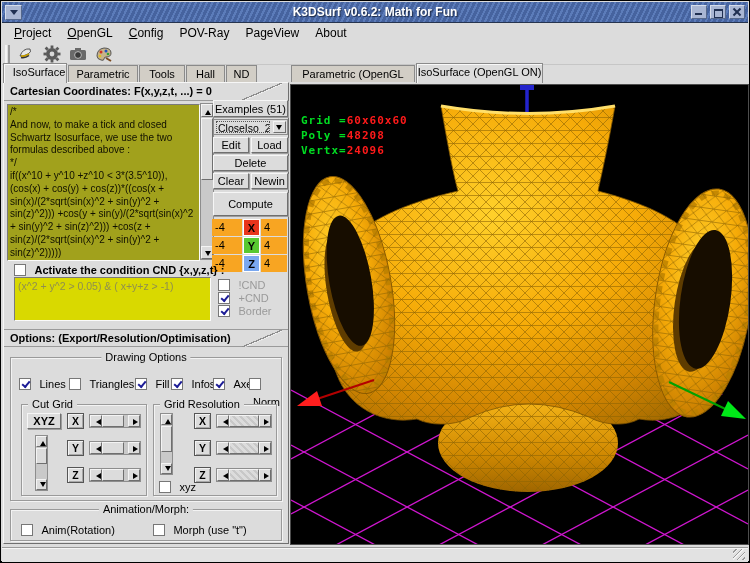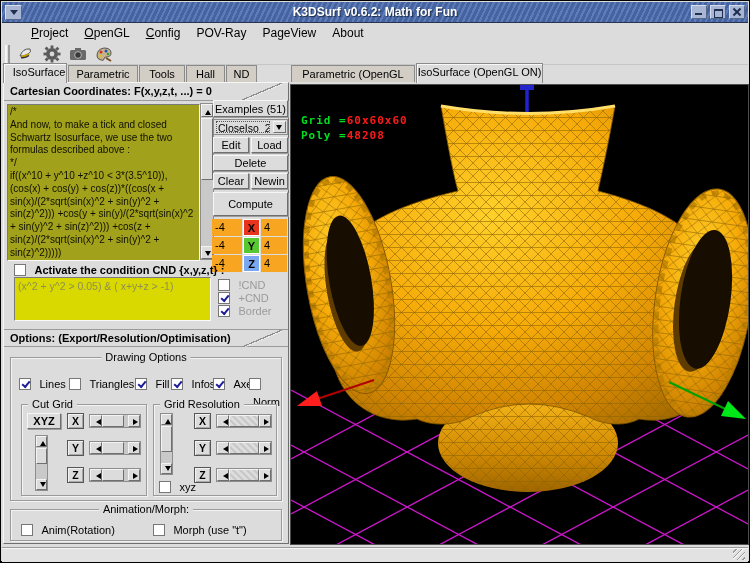--- a/index.html
+++ b/index.html
@@ -18,21 +18,21 @@
   #win-icon::after { content:""; display:inline-block; width:0; height:0; border:4px solid transparent; border-top:5px solid #203052; margin-top:4px; }
   #title-text { left:0; right:0; top:3px; text-align:center; color:#fff; font-size:12px; font-weight:bold; text-shadow:1px 1px 1px #1d2a45; }
   .winbtn { top:3px; width:16px; height:14px; background:#a9b6d3; border:1px solid; border-color:#d6ddeb #55688c #55688c #d6ddeb; }
   #btn-min { right:41px; } #btn-max { right:22px; } #btn-close { right:3px; }
   #btn-min::after { content:""; position:absolute; left:3px; bottom:3px; width:7px; height:2px; background:#203052; }
   #btn-max::after { content:""; position:absolute; left:3px; top:3px; width:7px; height:6px; border:1px solid #203052; border-top-width:2px; }
   #btn-close::before, #btn-close::after { content:""; position:absolute; left:2px; top:5px; width:10px; height:2px; background:#203052; }
   #btn-close::before { transform:rotate(45deg); } #btn-close::after { transform:rotate(-45deg); }
 
   
-  #menubar { left:1px; top:22px; width:746px; height:20px; background:#dcdcdc; display:flex; align-items:center; padding-left:21px; }
+  #menubar { left:1px; top:22px; width:746px; height:20px; background:#dcdcdc; display:flex; align-items:center; padding-left:4px; }
   .menu-item { display:inline-block; padding:2px 8px 2px 8px; font-size:12px; color:#000; }
   .menu-item.u::first-letter { text-decoration:underline; }
   #toolbar { left:1px; top:42px; width:746px; height:22px; background:#dcdcdc; display:flex; align-items:center; border-bottom:1px solid #c6c6c6; }
   #tb-handle { width:5px; height:18px; margin:0 6px 0 3px; border-left:2px solid #f4f4f4; border-right:2px solid #9a9a9a; }
   .tb-icon { width:20px; height:20px; margin-right:6px; }
 
   
   .tab { position:absolute; top:64px; height:17px; background:#d2cec6; border:1px solid #8a8a8a; border-bottom:none;
     font-size:11px; text-align:center; line-height:16px; color:#000; }
   .tab.active { top:62px; height:20px; background:#dcdcdc; font-weight:normal; z-index:5; box-shadow:inset 1px 1px 0 #f8f8f8;padding-left:8px; }
@@ -451,19 +451,20 @@
 
       <g>
         <line x1="378" y1="297" x2="449" y2="331" stroke="#00a000" stroke-width="2"></line>
         <polygon points="455,334 437,316 430,331" fill="#00e818"></polygon>
       </g>
     </svg>
 
     <div id="vp-info">
       <div><span class="lab">Grid =</span><span class="val">60x60x60</span></div>
       <div><span class="lab">Poly =</span><span class="val">48208</span></div>
+      <div><span class="lab">Vertx=</span><span class="val">24096</span></div>
     </div>
   </div>
 
   <div id="statusbar" class="abs">
     <div id="grip"></div>
   </div>
 </div>
 
 </body></html>

